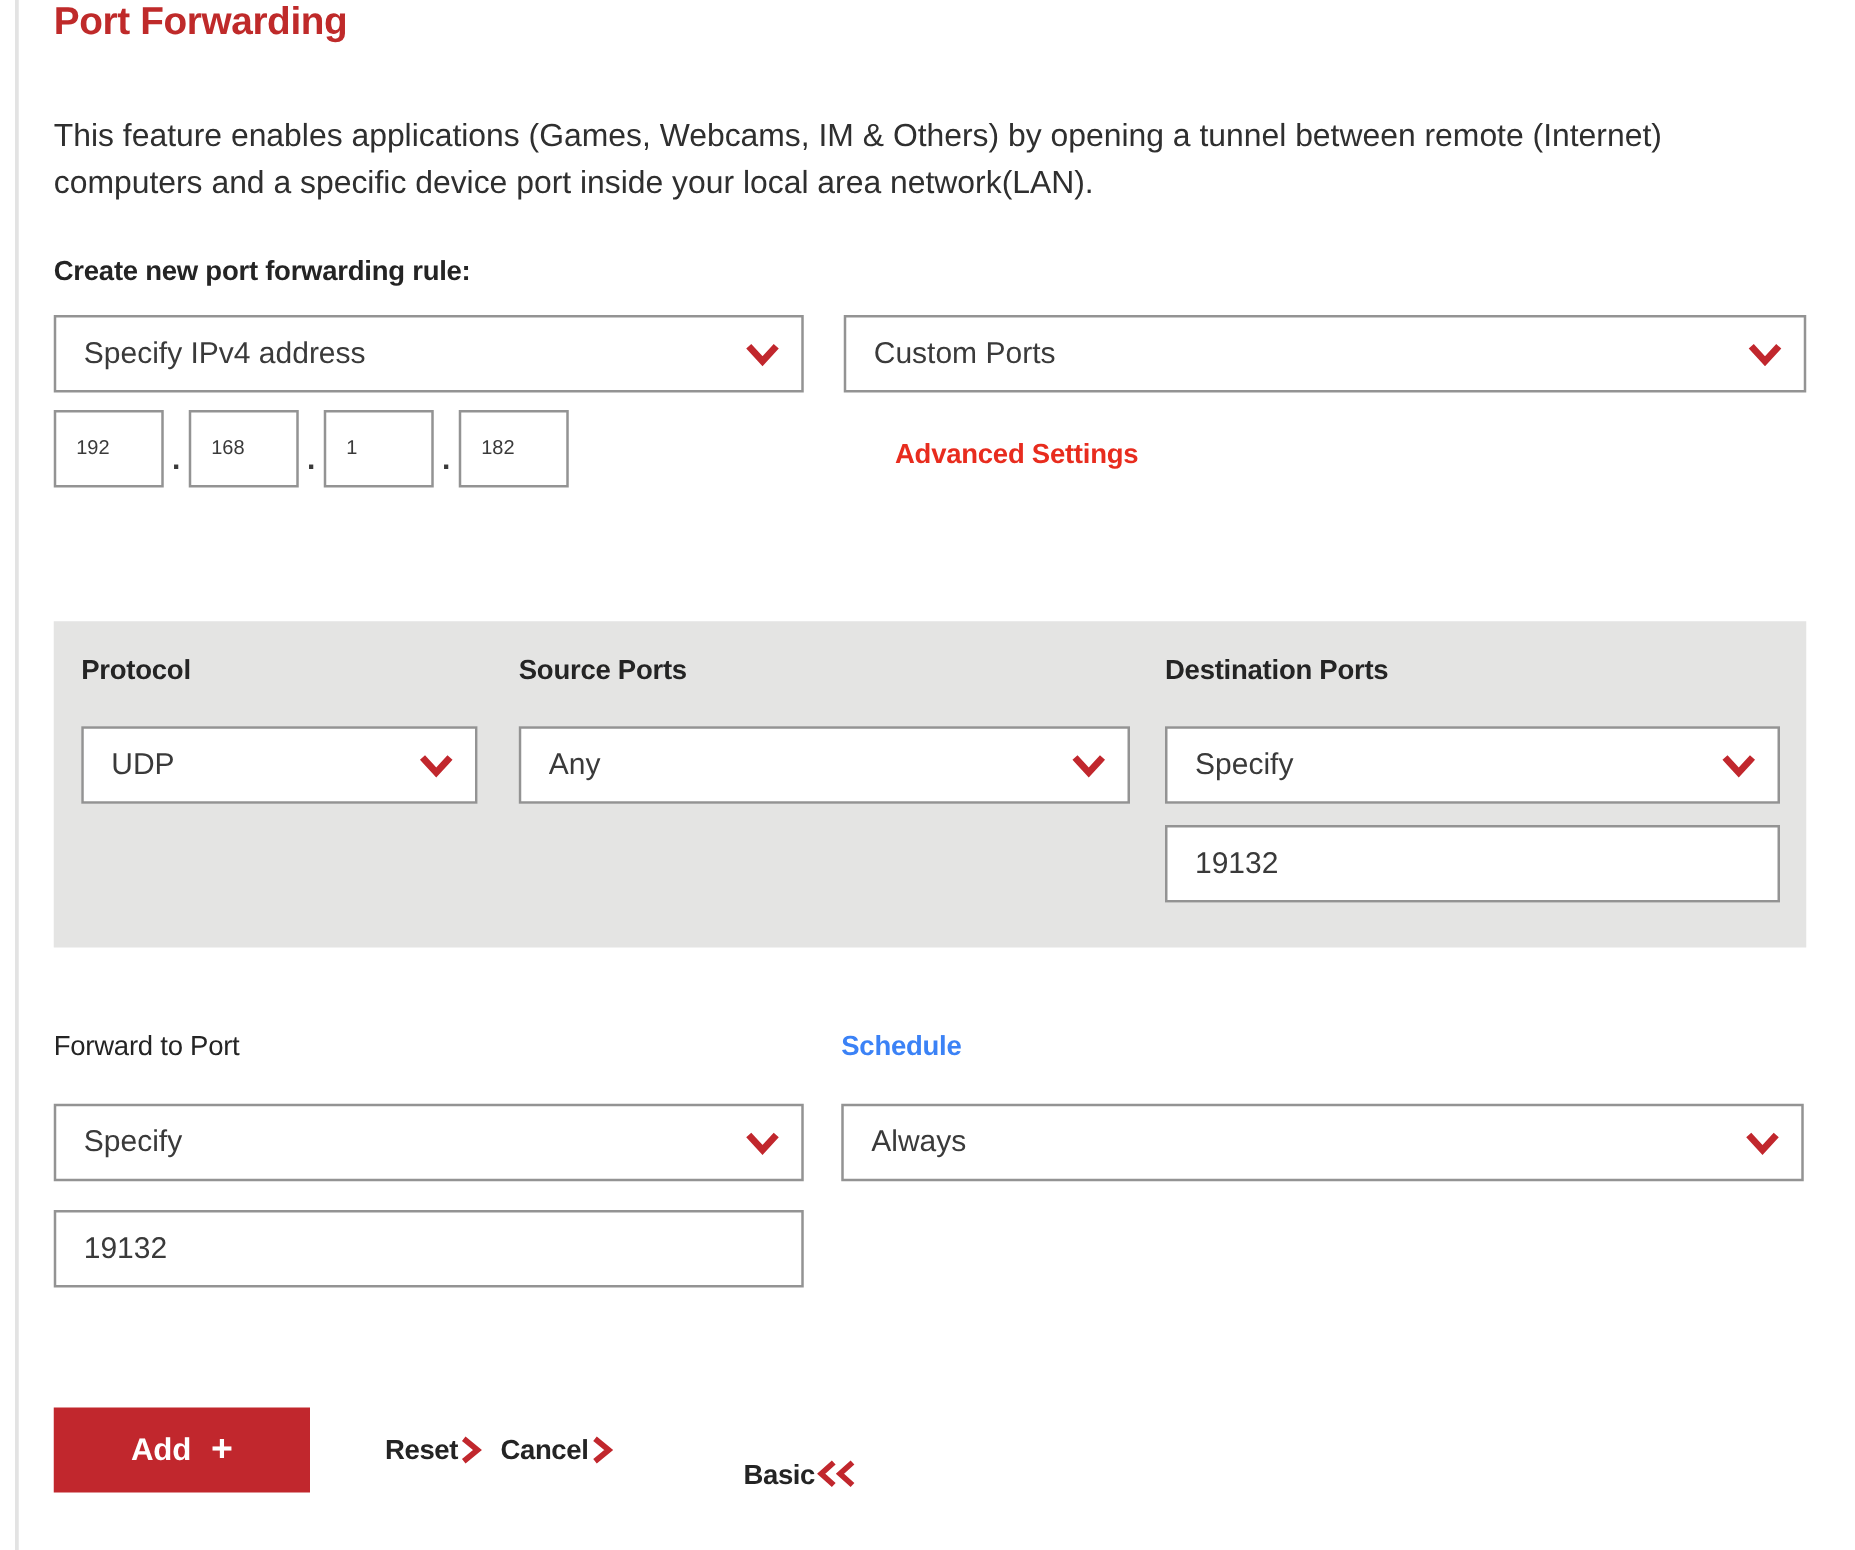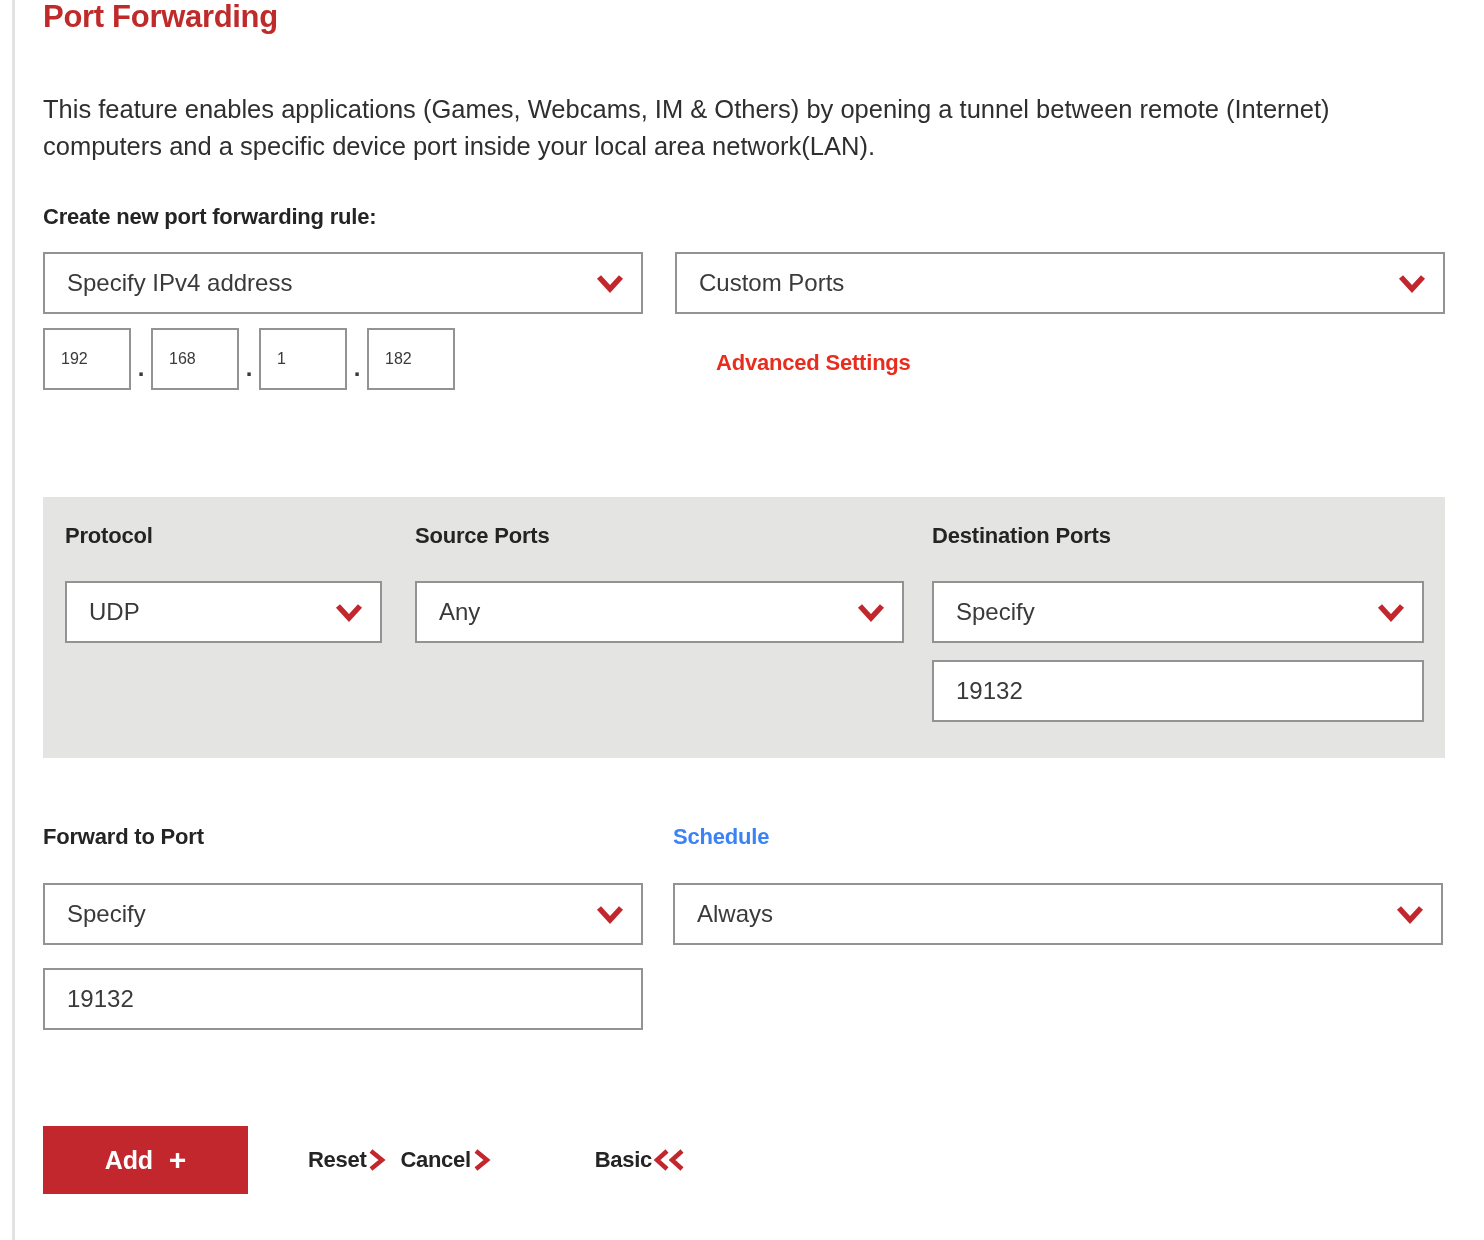--- a/index.html
+++ b/index.html
@@ -136,21 +136,21 @@
   #protocol-label     { left: 22px;  top: 26px; }
   #source-label       { left: 372px; top: 26px; }
   #destination-label  { left: 889px; top: 26px; }
 
   #protocol-select    { position: absolute; left: 22px;  top: 84px; width: 317px; }
   #source-select      { position: absolute; left: 372px; top: 84px; width: 489px; }
   #destination-select { position: absolute; left: 889px; top: 84px; width: 492px; }
   #destination-port-input { position: absolute; left: 889px; top: 163px; width: 492px; }
 
   
-  #forward-label { position: absolute; left: 43px;  top: 824px; font-size: 22px; font-weight: bold; color: #242424; letter-spacing:-0.2px; }
+  #forward-label { position: absolute; left: 43px;  top: 824px; font-size: 22px; font-weight: normal; color: #242424; letter-spacing:-0.2px; }
   #schedule-label{ position: absolute; left: 673px; top: 824px; font-size: 22px; font-weight: bold; color: #3b82f6; letter-spacing:-0.2px; }
 
   #forward-select      { position: absolute; left: 43px;  top: 883px; width: 600px; }
   #forward-port-input  { position: absolute; left: 43px;  top: 968px; width: 600px; }
   #schedule-select     { position: absolute; left: 673px; top: 883px; width: 770px; }
 
   
   #actions {
     position: absolute;
     left: 43px; top: 1126px;
@@ -175,21 +175,21 @@
     font-size: 22px; font-weight: bold;
     color: #242424;
     letter-spacing: -0.3px;
     cursor: pointer;
     background: none; border: none;
     font-family: "Liberation Sans", sans-serif;
     height: 68px;
   }
   #reset-button  { margin-left: 54px; }
   #cancel-button { }
-  #basic-button  { margin-left: 90px; }
+  #basic-button  { margin-left: 90px; align-items: flex-end; }
   .arrow svg { display: block; }
 </style>
 </head>
 <body>
 
 <div id="left-rule"></div>
 
 <div id="page">
 
   <h1 class="page-title">Port Forwarding</h1>

